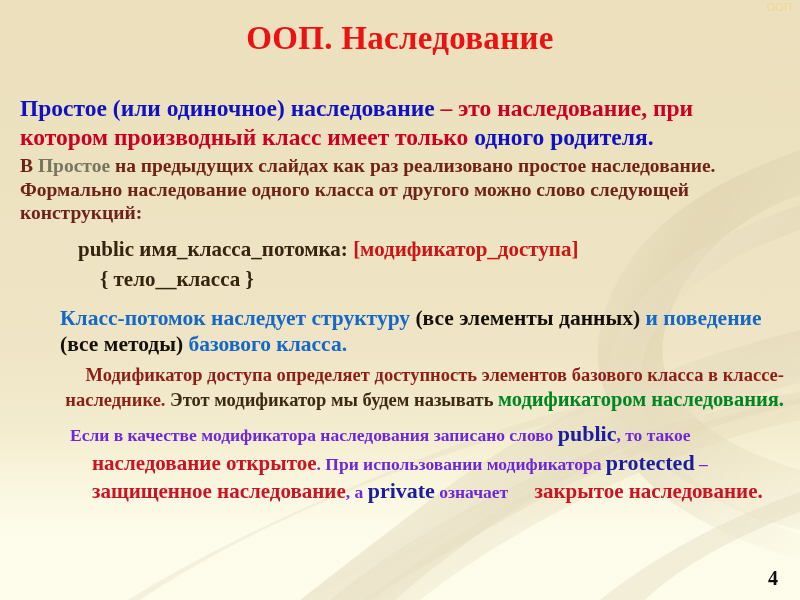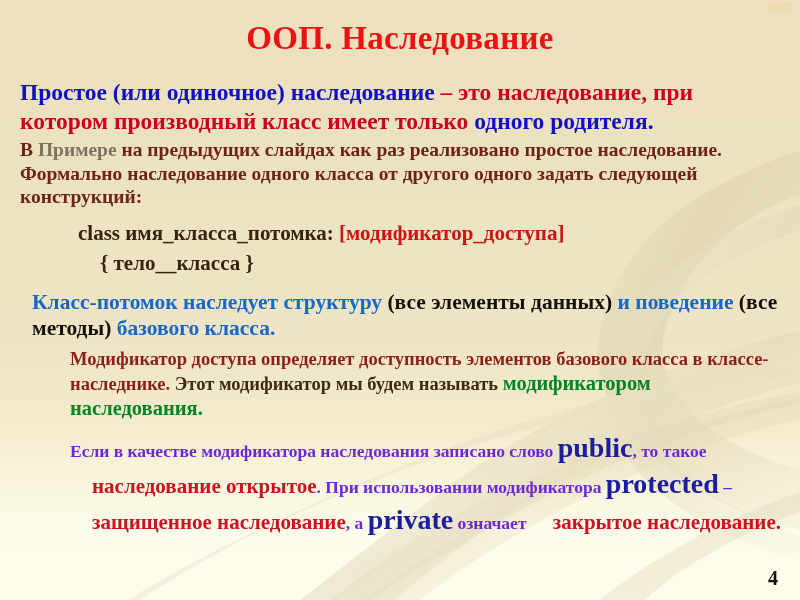--- a/index.html
+++ b/index.html
@@ -59,21 +59,21 @@
     font-weight: bold;
     font-size: 33px;
     color: #ea1212;
     letter-spacing: 0.3px;
   }
 
   
   .body-area {
     position: absolute;
     left: 0;
-    top: 78px;
+    top: 94px;
     width: 800px;
   }
   .para {
     margin: 0;
     padding: 0;
   }
 
   .p-lead {
     padding: 0 18px 0 20px;
     font-size: 23.5px;
@@ -98,48 +98,49 @@
     font-size: 21px;
     font-weight: bold;
     line-height: 1.22;
     color: #35240f;
   }
   .code-line-2 { padding-left: 168px; }
   .code-line-3 { padding-left: 22px; padding-top: 4px; }
   .bracket { color: #cc1414; margin-top: 38px; }
 
   .p-inherit {
-    padding: 14px 20px 0 32px;
+    padding: 14px 20px 0 60px;
     font-size: 21.5px;
     font-weight: bold;
     line-height: 1.20;
     color: #1468c8;
   }
   .p-inherit .paren { color: #14100a; }
 
   .p-mod {
-    padding: 6px 16px 0 70px;
+    padding: 6px 16px 0 52px;
     font-size: 18.5px;
     font-weight: bold;
     line-height: 1.24;
     color: #8d1f17;
+    text-align: right;
   }
   .p-mod .dark { color: #3c2a12; }
   .p-mod .grn  { font-size: 20.5px; color: #008522; }
 
   .p-access {
     padding: 8px 14px 0 70px;
     font-size: 17.5px;
     font-weight: bold;
     line-height: 1.30;
     color: #3d6b1e;
   }
   .p-access .kw {
     color: #1c1c9e;
-    font-size: 28px;
+    font-size: 22px;
   }
   .p-access .em-red {
     color: #cc1322;
     font-size: 21px;
     margin-left: 22px;
   }
   .p-access .sm {
     color: #6d28d9;
     font-size: 17.5px;
   }
@@ -188,25 +189,25 @@
 
   <div class="slide-title">ООП. Наследование</div>
 
   <div class="body-area">
 
     <p class="para p-lead">
       <span class="blue">Простое (или одиночное) наследование</span><span class="red"> – это наследование, при котором производный класс имеет только </span><span class="blue">одного родителя.</span>
     </p>
 
     <p class="para p-note">
-      <span>В </span><span class="gray">Примере</span><span> на предыдущих слайдах как раз реализовано простое наследование.   Формально наследование одного класса от другого одного задать следующей конструкций:</span>
+      <span>В </span><span class="gray">Простое</span><span> на предыдущих слайдах как раз реализовано простое наследование.   Формально наследование одного класса от другого можно слово следующей конструкций:</span>
     </p>
 
     <div class="code-block">
-      <div><span>class имя_класса_потомка: </span><span class="bracket">[модификатор_доступа]</span></div>
+      <div><span>public имя_класса_потомка: </span><span class="bracket">[модификатор_доступа]</span></div>
       <div class="code-line-3">{ тело__класса }</div>
     </div>
 
     <p class="para p-inherit">
       <span>Класс-потомок наследует структуру </span><span class="paren">(все элементы данных)</span><span> и поведение </span><span class="paren">(все методы)</span><span> базового класса.</span>
     </p>
 
     <p class="para p-mod">
       <span>Модификатор доступа определяет доступность элементов базового класса в классе-наследнике. </span><span class="dark">Этот модификатор мы будем называть </span><span class="grn">модификатором наследования.</span>
     </p>

